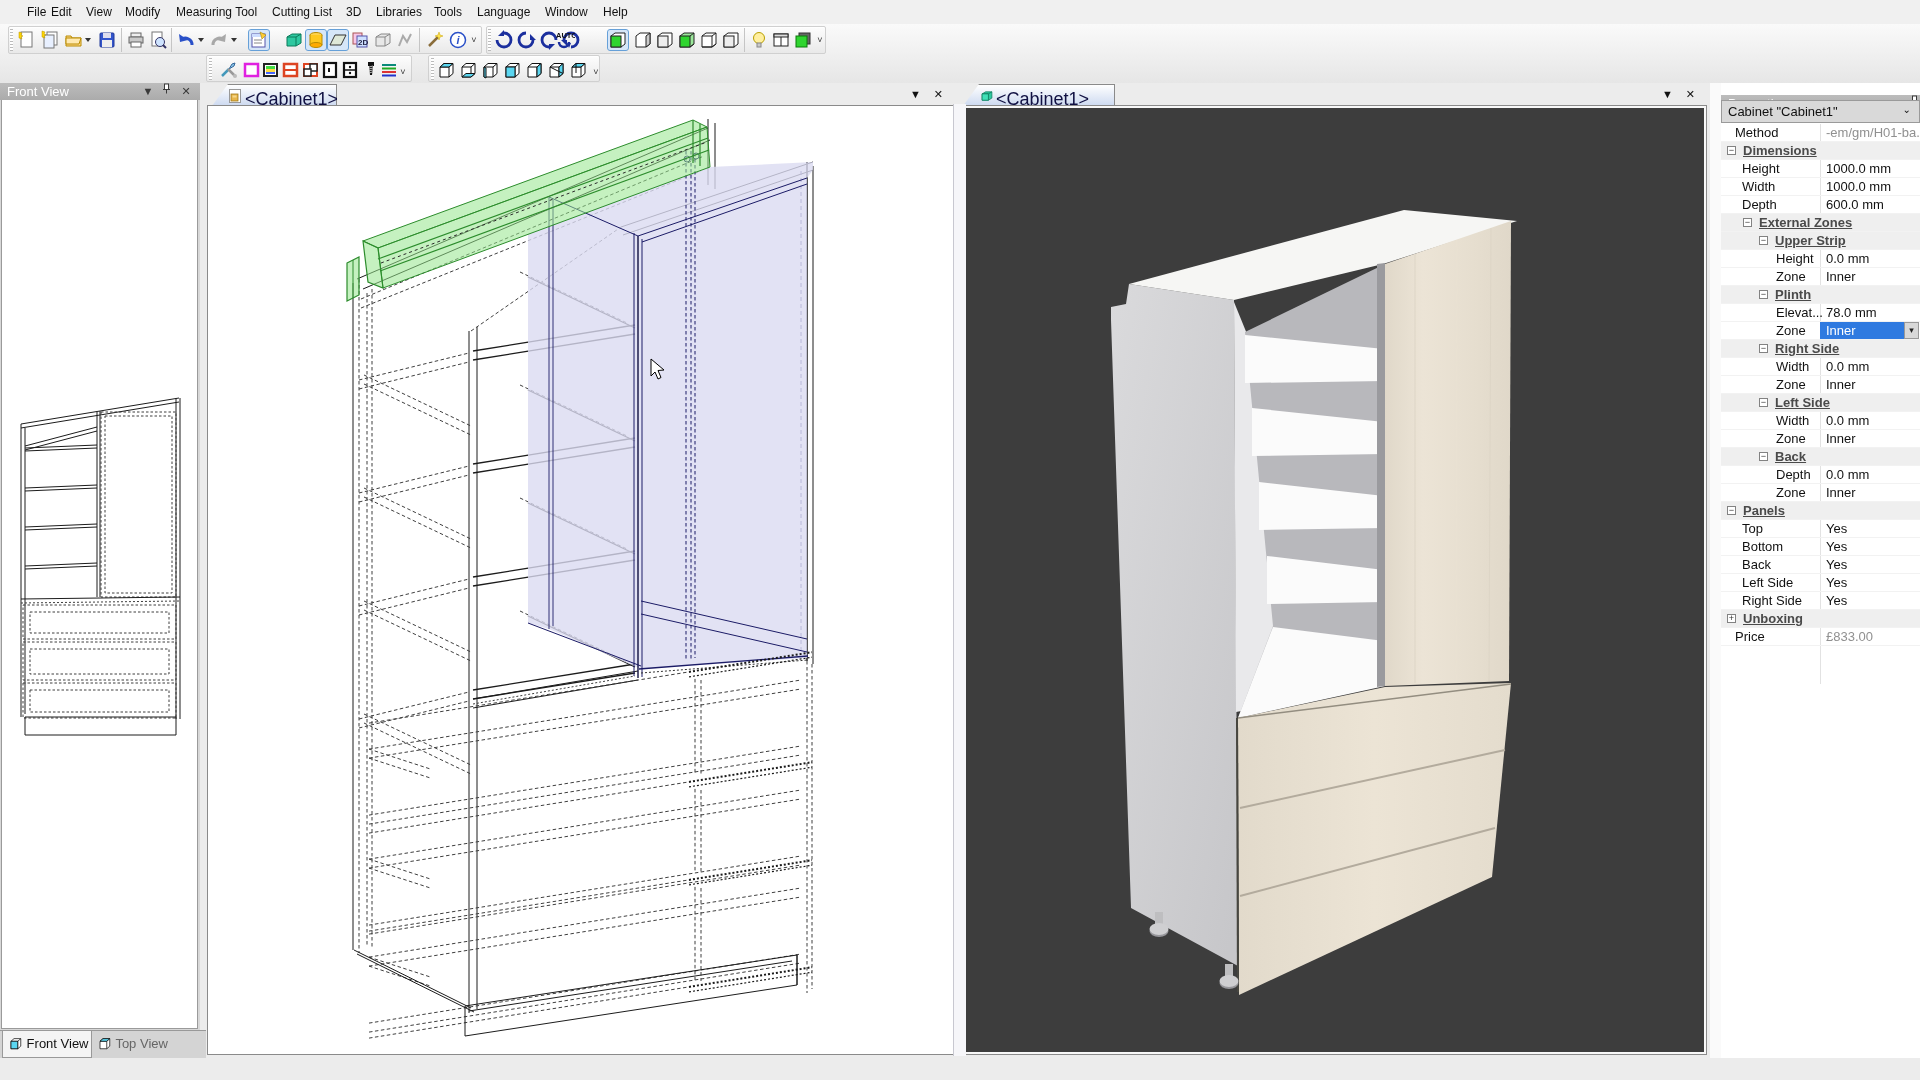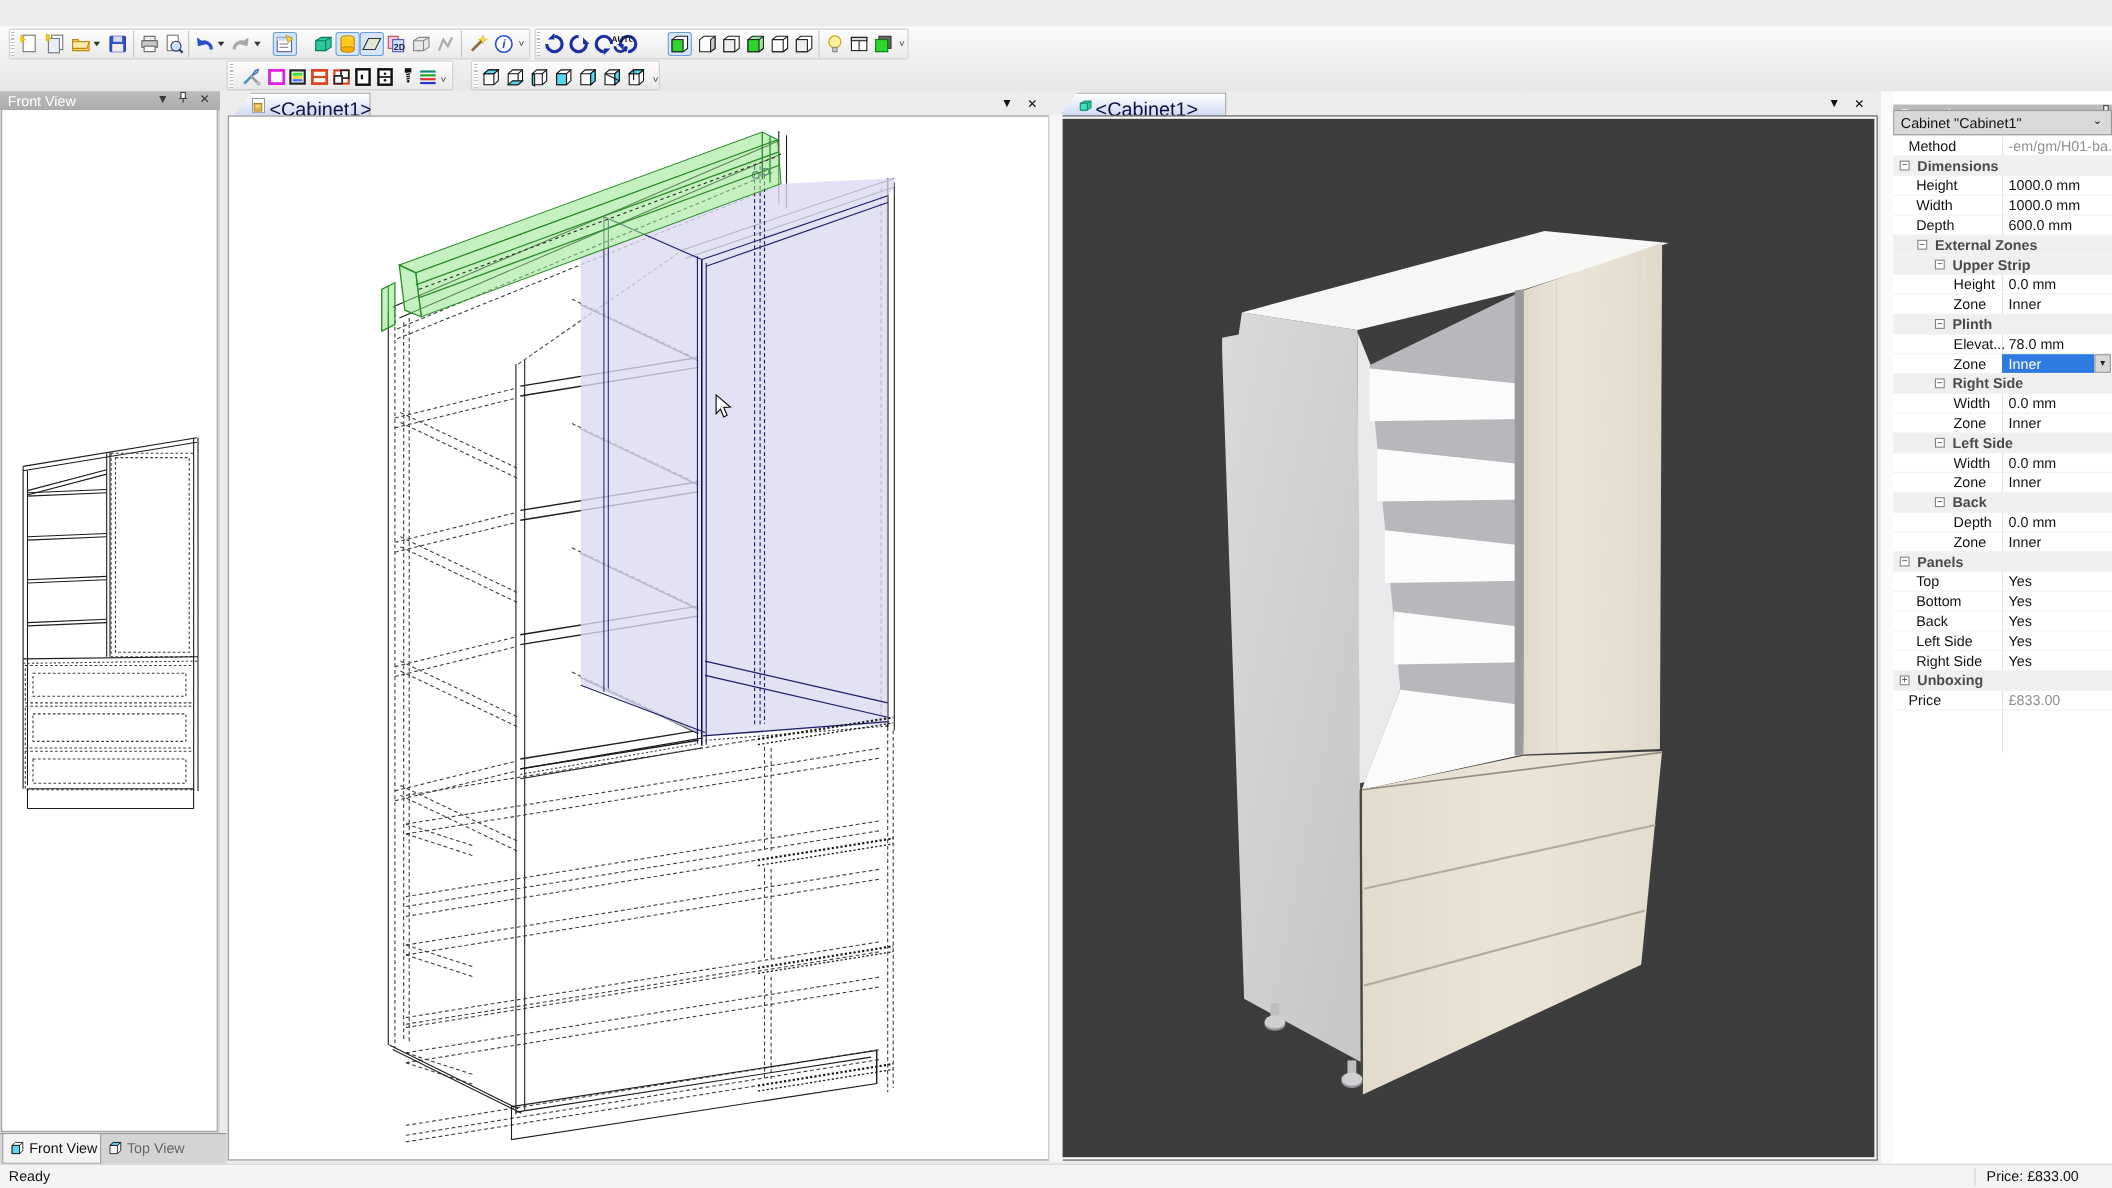--- a/index.html
+++ b/index.html
@@ -28,29 +28,43 @@
 .dticon { position:absolute; left:16px; top:4px; }
 .tb-btn { position:absolute; top:5px; font-size:11px; color:#111; }
 #centercanvas { position:absolute; left:1px; top:22px; width:747px; height:950px; background:#fff; border:1px solid #8a8a8a; }
 #threepanel { position:absolute; left:957px; top:83px; width:750px; height:973px; }
 #threecanvas { position:absolute; left:0px; top:22px; width:750px; height:950px; background:#3d3d3d; border:1px solid #8a8a8a; outline:2px solid #f8f8f8; outline-offset:-3px; }
 #propspanel { position:absolute; left:1721px; top:83px; width:199px; height:975px; background:#fff; }
 #propcombo { position:absolute; left:0px; top:17px; width:199px; height:23px; background:#d9d9d9; border:1px solid #9a9a9a; font-size:13px; color:#111; padding:3px 0 0 6px; }
 .prow { position:absolute; left:0; width:199px; height:18px; font-size:13px; border-bottom:1px solid #f2f2f2; }
 .prow.sec { background:#efefef; }
 .plab { position:absolute; top:1px; color:#111; white-space:nowrap; }
-.plab.b { font-weight:bold; color:#4a4a4a; }
+.plab.b { font-weight:bold; color:#4a4a4a;text-decoration:underline; }
 .pval { position:absolute; left:105px; top:1px; color:#111; white-space:nowrap; }
 .pval.vgray { color:#909090; }
 .pmbox { position:absolute; top:4px; width:9px; height:9px; border:1px solid #828282; background:#fff; font-size:9px; line-height:7px; text-align:center; color:#333; }
 .selbox { position:absolute; left:99px; top:0px; width:84px; height:17px; background:#2f7ae0; color:#fff; padding:1px 0 0 6px; }
 .selbtn { position:absolute; left:183px; top:0px; width:15px; height:17px; background:#d8d8d8; border:1px solid #999; text-align:center; font-size:9px; line-height:15px; color:#222; }
 .vline { position:absolute; background:#e2e2e2; width:1px; }
 </style></head><body>
 <div id="app">
+  <div id="menubar">
+      <span style="left:27px">File</span>
+      <span style="left:51px">Edit</span>
+      <span style="left:86px">View</span>
+      <span style="left:125px">Modify</span>
+      <span style="left:176px">Measuring Tool</span>
+      <span style="left:272px">Cutting List</span>
+      <span style="left:346px">3D</span>
+      <span style="left:376px">Libraries</span>
+      <span style="left:434px">Tools</span>
+      <span style="left:477px">Language</span>
+      <span style="left:545px">Window</span>
+      <span style="left:603px">Help</span>
+    </div>
   <div id="toolzone">
     <div class="tgroup" style="left:8px;top:2px;width:474px;height:28px"></div>
     <div class="tgroup" style="left:486px;top:2px;width:340px;height:28px"></div>
     <div class="tgroup" style="left:206px;top:31px;width:206px;height:27px"></div>
     <div class="tgroup" style="left:428px;top:31px;width:172px;height:27px"></div>
     <div class="handle" style="left:10px;top:5px"></div>
     <div class="handle" style="left:488px;top:5px"></div>
     <div class="handle" style="left:209px;top:34px"></div>
     <div class="handle" style="left:431px;top:34px"></div>
     <div class="tbtn" style="left:17px;top:6px;width:20px;height:20px"><svg width="100%" height="100%" viewBox="0 0 20 20">
@@ -665,17 +679,12 @@
           <span class="plab b" style="left:22px">Unboxing</span>
         </div>
         <div class="prow" style="top:504px">
           <span class="plab" style="left:14px">Price</span>
           <span class="pval vgray">£833.00</span>
         </div>
     </div>
   </div>
   <div style="position:absolute;left:953px;top:104px;width:13px;height:952px;background:#f6f6f9;border-left:1px solid #c8c8d0"></div>
   <div style="position:absolute;left:1710px;top:83px;width:11px;height:975px;background:#fafafa"></div>
-  <div id="statusbar">
-      <span style="position:absolute;left:8px;top:3px">Ready</span>
-      <span style="position:absolute;left:1795px;top:3px;width:1px;height:16px;background:#ccc"></span>
-      <span style="position:absolute;left:1806px;top:3px">Price: £833.00</span>
-    </div>
 </div>
 </body></html>

